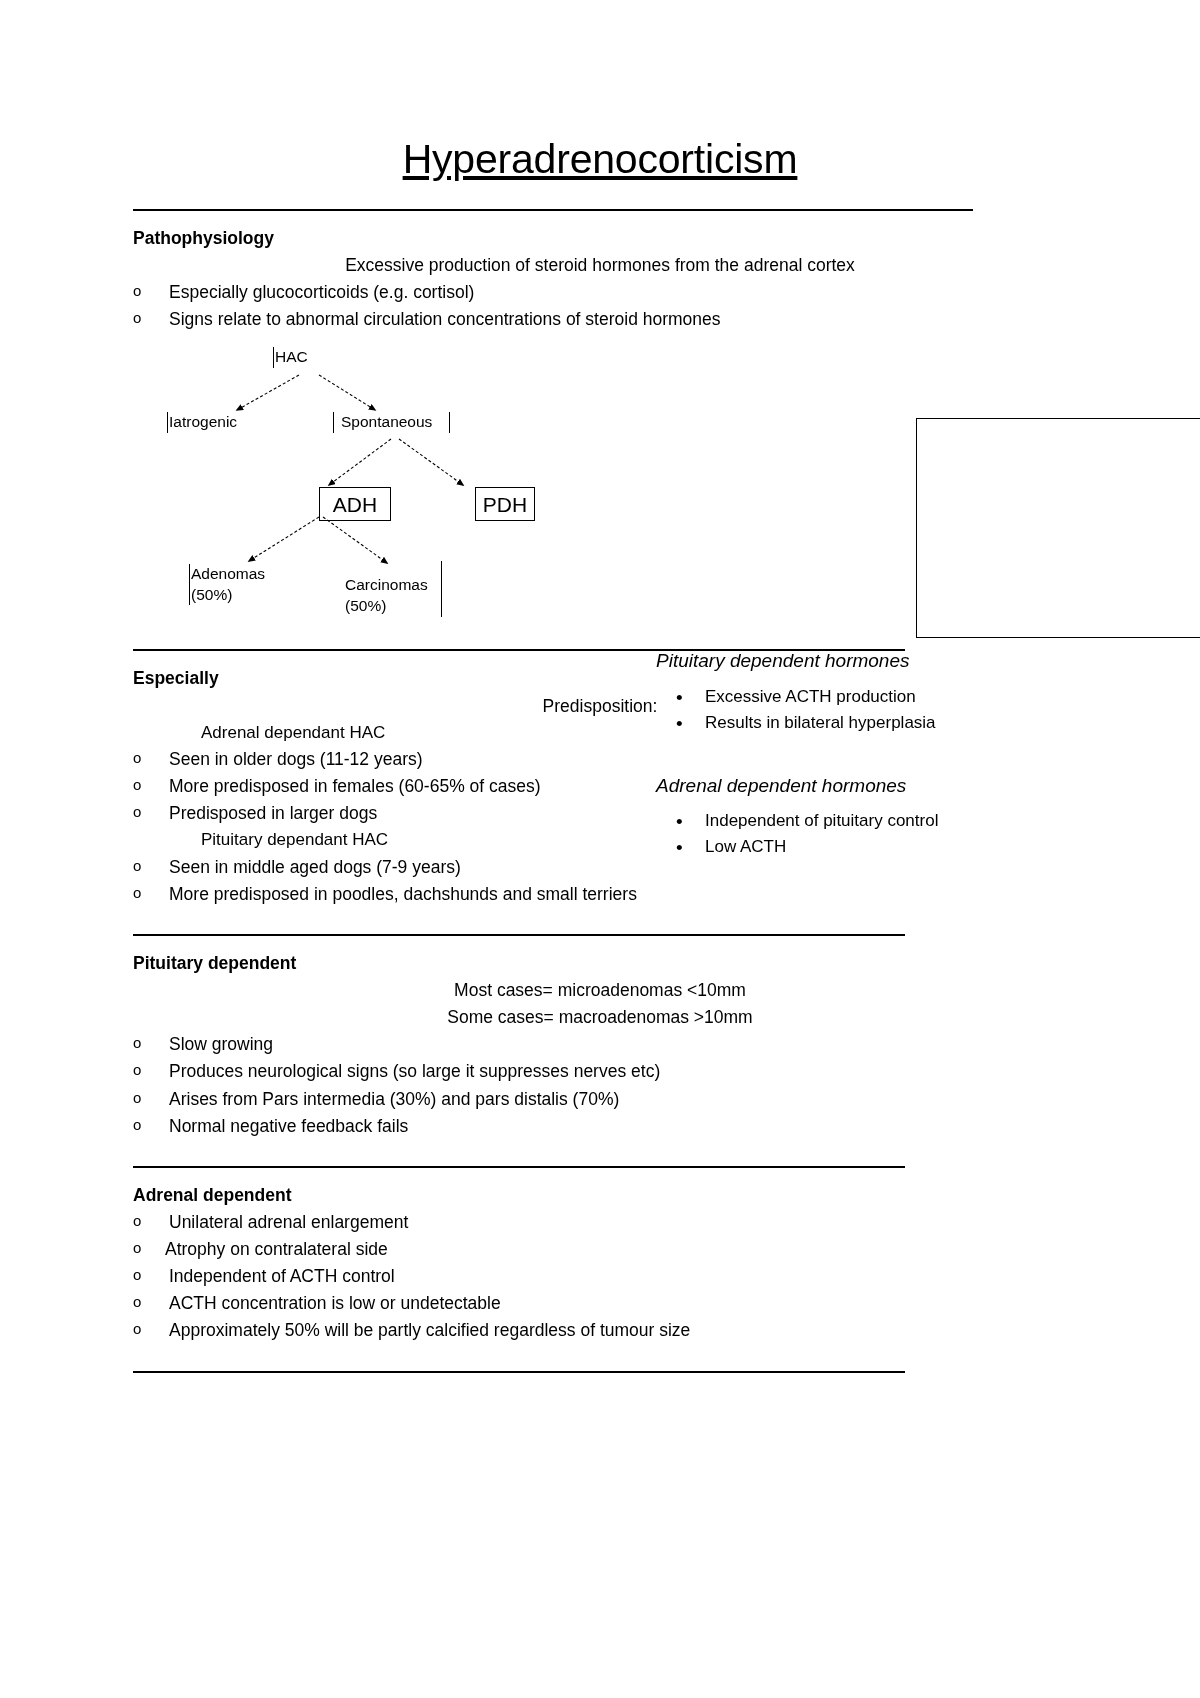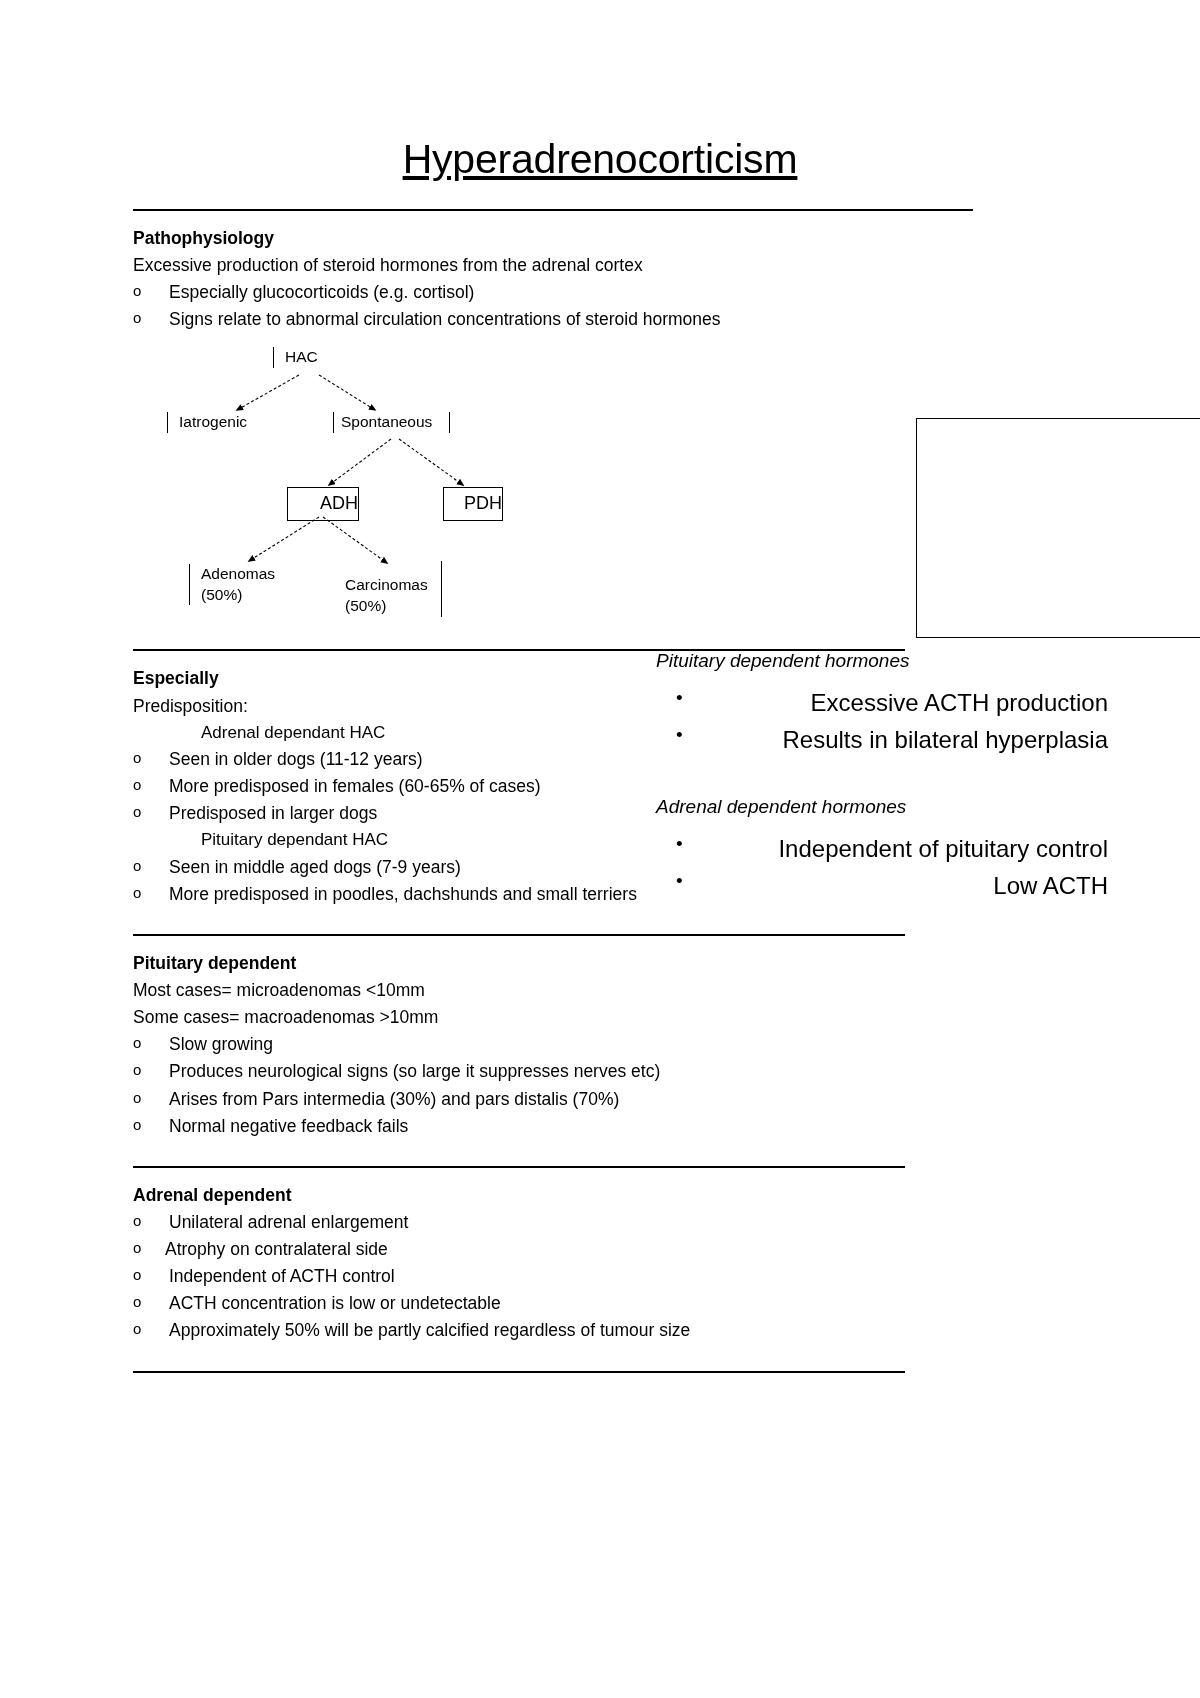--- a/index.html
+++ b/index.html
@@ -60,20 +60,21 @@
   .sec-head {
     font-size: 17.5px;
     font-weight: bold;
     line-height: 1.55;
     margin: 0;
   }
   .body-line {
     font-size: 17.5px;
     line-height: 1.55;
     margin: 0;
+    text-align: center;
   }
   .sub-italic {
     font-size: 17px;
     line-height: 1.55;
     margin: 0 0 0 68px;
   }
 
   
   ul.o-list {
     list-style: none;
@@ -112,34 +113,35 @@
     position: relative;
     height: 272px;
     margin-top: 6px;
   }
   .diag-node {
     position: absolute;
     font-size: 15.5px;
     line-height: 1.3;
     white-space: pre;
   }
-  .diag-node.bar-l { border-left: 1.6px solid #000; padding-left: 11px; }
+  .diag-node.bar-l { border-left: 1.6px solid #000; padding-left: 1px; }
   .diag-node.bar-lr {
     border-left: 1.6px solid #000;
     border-right: 1.6px solid #000;
     padding-left: 7px;
     padding-right: 17px;
   }
   .diag-box {
     position: absolute;
     border: 1.4px solid #000;
-    font-size: 18px;
-    text-align: right;
+    font-size: 21px;
+    text-align: center;
     box-sizing: border-box;
     padding-top: 5px;
+    margin-left: 32px;
   }
   .diag-svg {
     position: absolute;
     left: 0; top: 0;
     width: 100%; height: 100%;
     pointer-events: none;
   }
 
   
   .hormone-block {
@@ -155,25 +157,24 @@
     white-space: nowrap;
     font-style: italic;
   }
   .hormone-list {
     list-style: none;
     margin: 0;
     padding: 0;
   }
   .hormone-list > li {
     position: relative;
-    font-size: 24px;
+    font-size: 17px;
     line-height: 1.55;
     padding-left: 57px;
     white-space: nowrap;
-    text-align: right;
   }
   .hormone-list > li::before {
     content: "\2022";
     position: absolute;
     left: 28px;
     top: -1px;
     font-size: 19px;
   }
   .hormone-gap { height: 26px; }
 

